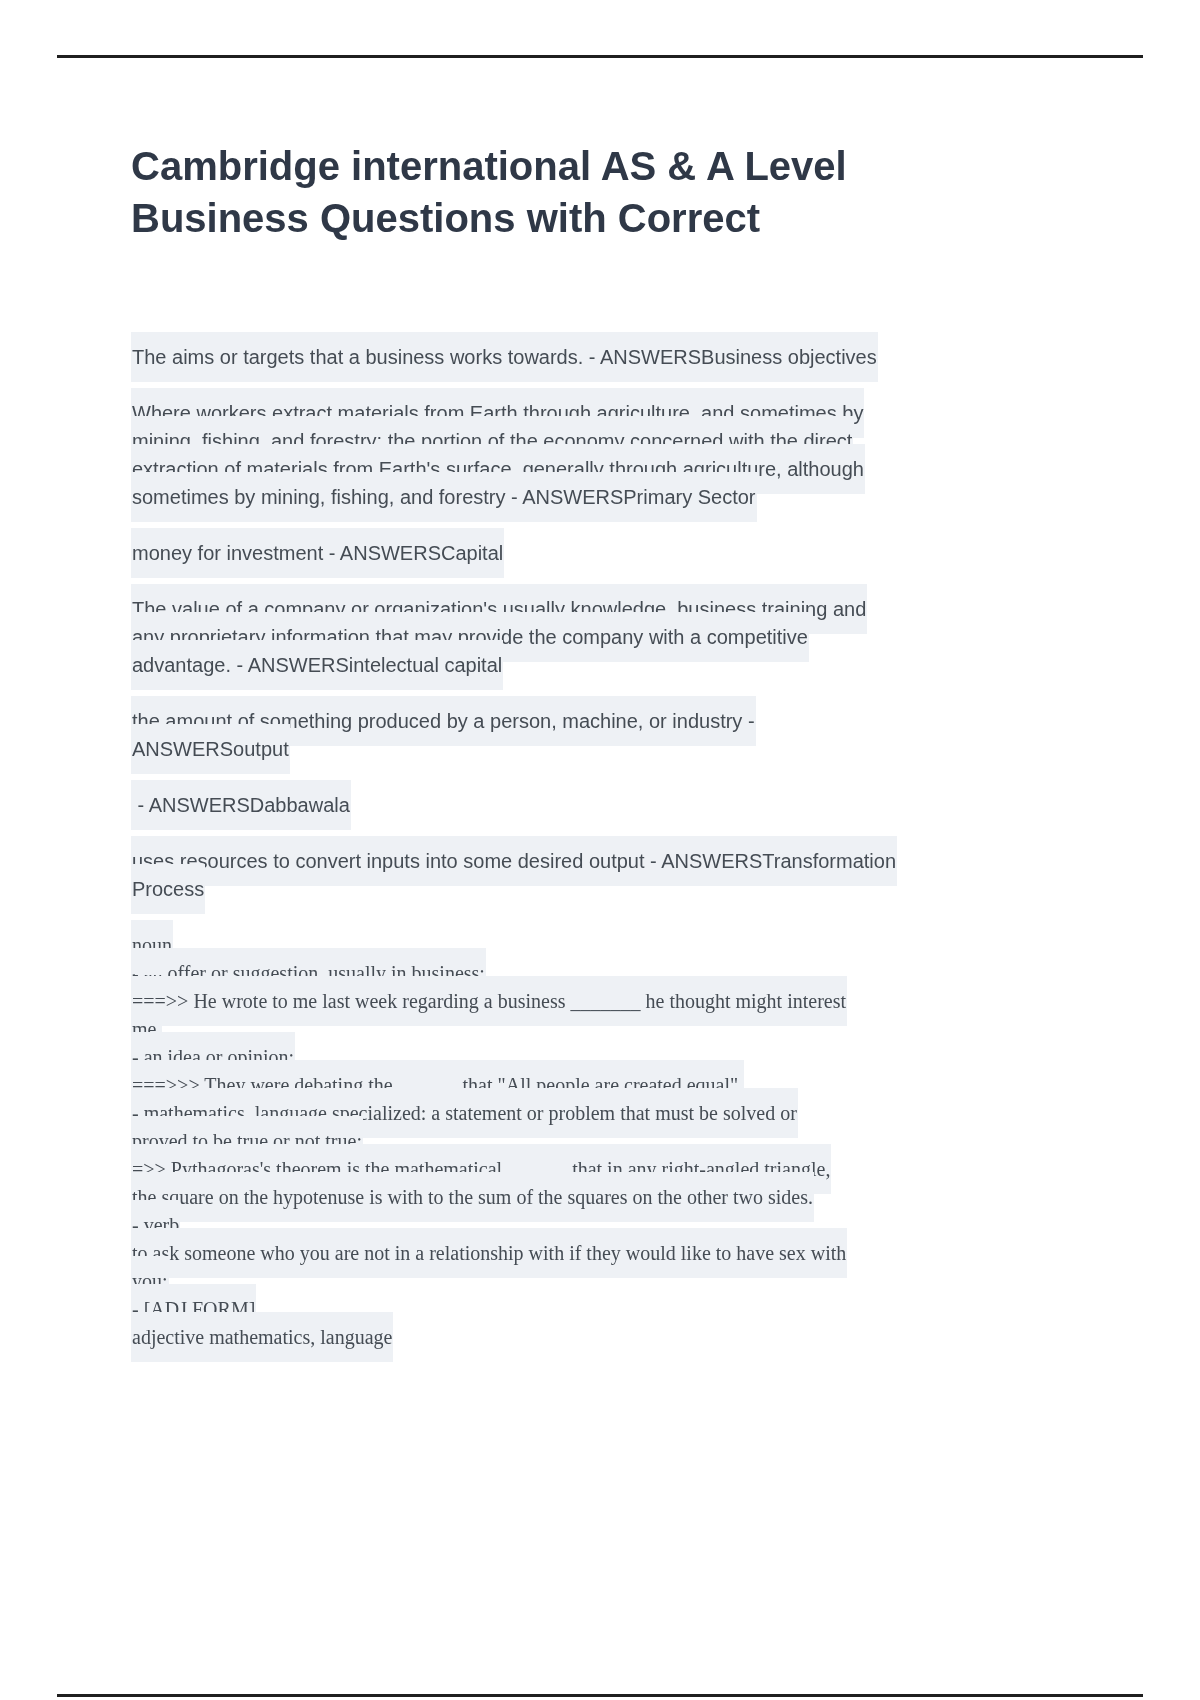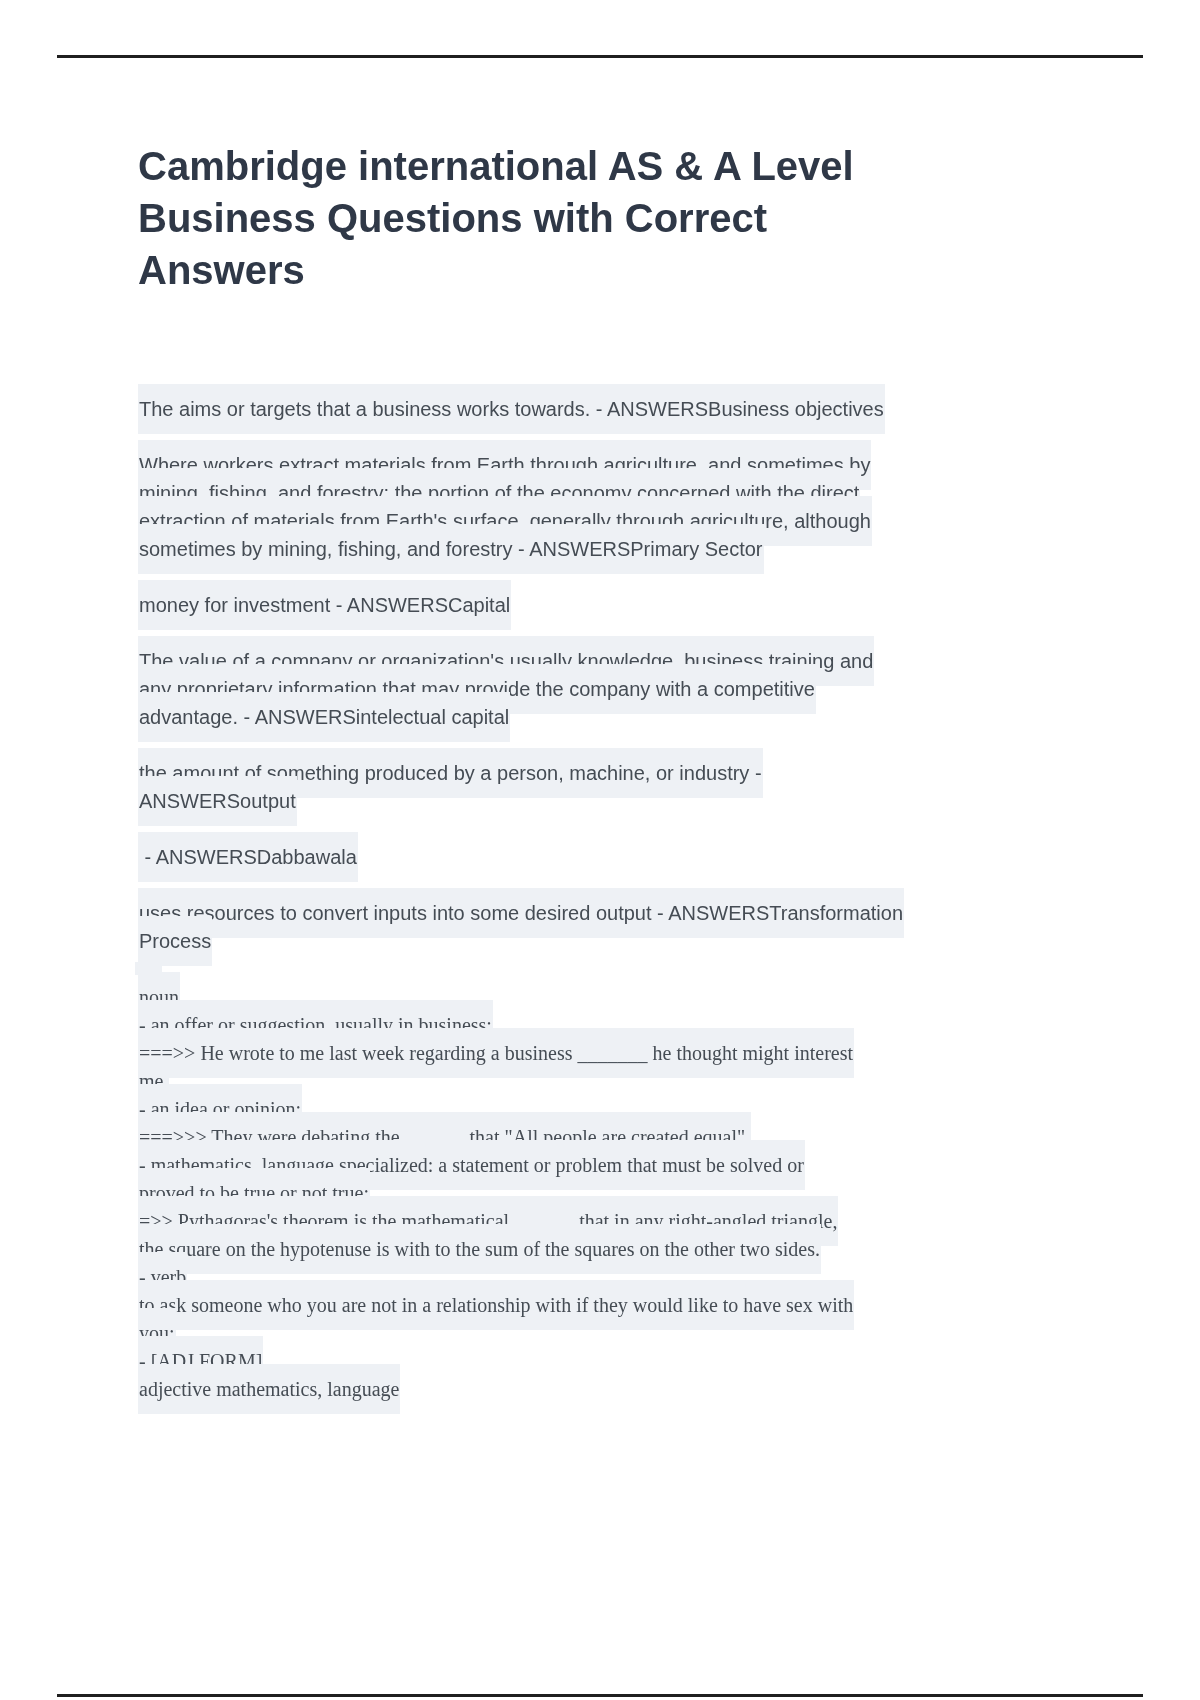--- a/index.html
+++ b/index.html
@@ -20,21 +20,21 @@
     left: 57px;
     width: 1086px;
     height: 3px;
     background: #1f1f1f;
   }
   .rule.top { top: 55px; }
   .rule.bottom { top: 1694px; }
 
   .content {
     position: absolute;
-    left: 138px;
+    left: 131px;
     top: 140px;
     width: 1010px;
   }
   h1.doc-title {
     margin: 0;
     padding: 0;
     font-size: 40px;
     line-height: 52px;
     font-weight: bold;
     color: #2f3847;
@@ -71,21 +71,20 @@
 </head>
 <body>
 
 <div class="page">
   <div class="rule top"></div>
 
   <div class="content">
     <h1 class="doc-title">
       <div>Cambridge international AS &amp; A Level</div>
       <div>Business Questions with Correct</div>
-      <div>Answers</div>
     </h1>
 
     <div class="body-text" id="paras">
         <div class="para">
           <div class="line"><span class="hl">The aims or targets that a business works towards. - ANSWERSBusiness objectives</span></div>
         </div>
         <div class="para">
           <div class="line"><span class="hl">Where workers extract materials from Earth through agriculture, and sometimes by</span></div>
           <div class="line"><span class="hl">mining, fishing, and forestry; the portion of the economy concerned with the direct</span></div>
           <div class="line"><span class="hl">extraction of materials from Earth's surface, generally through agriculture, although</span></div>

